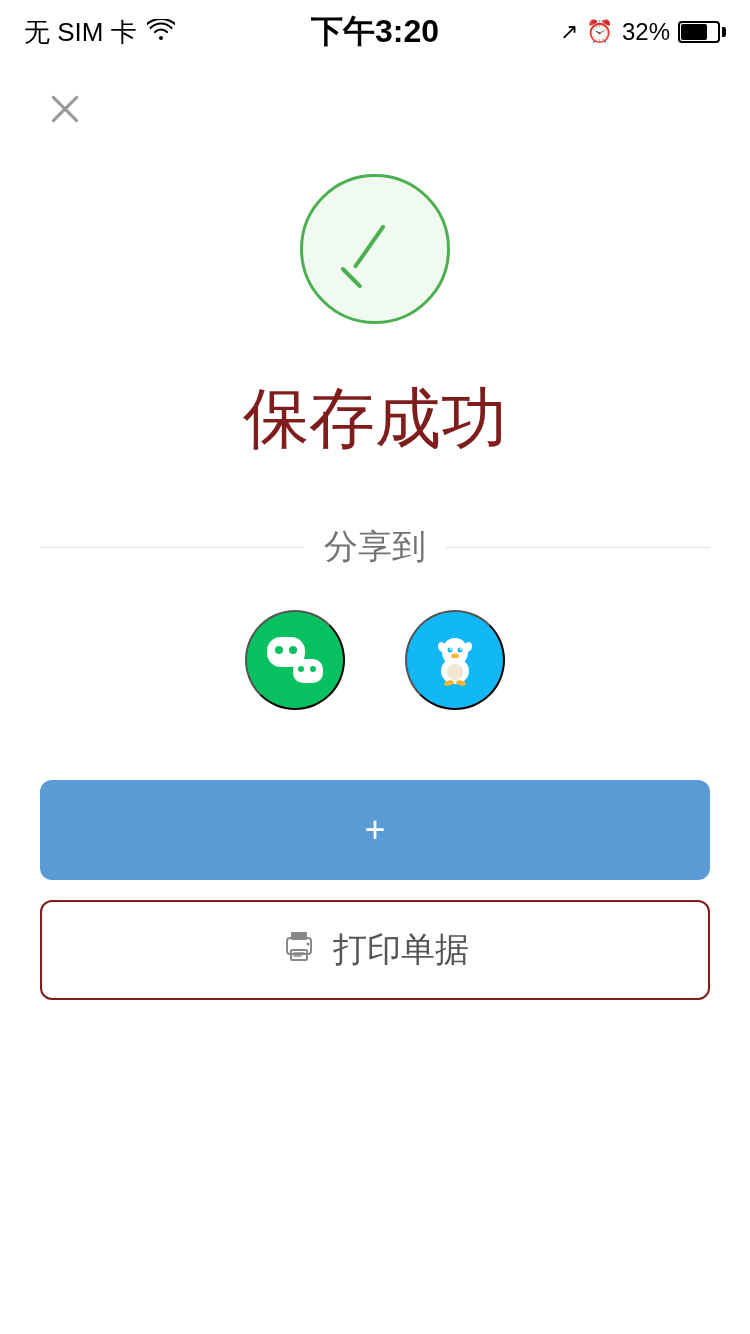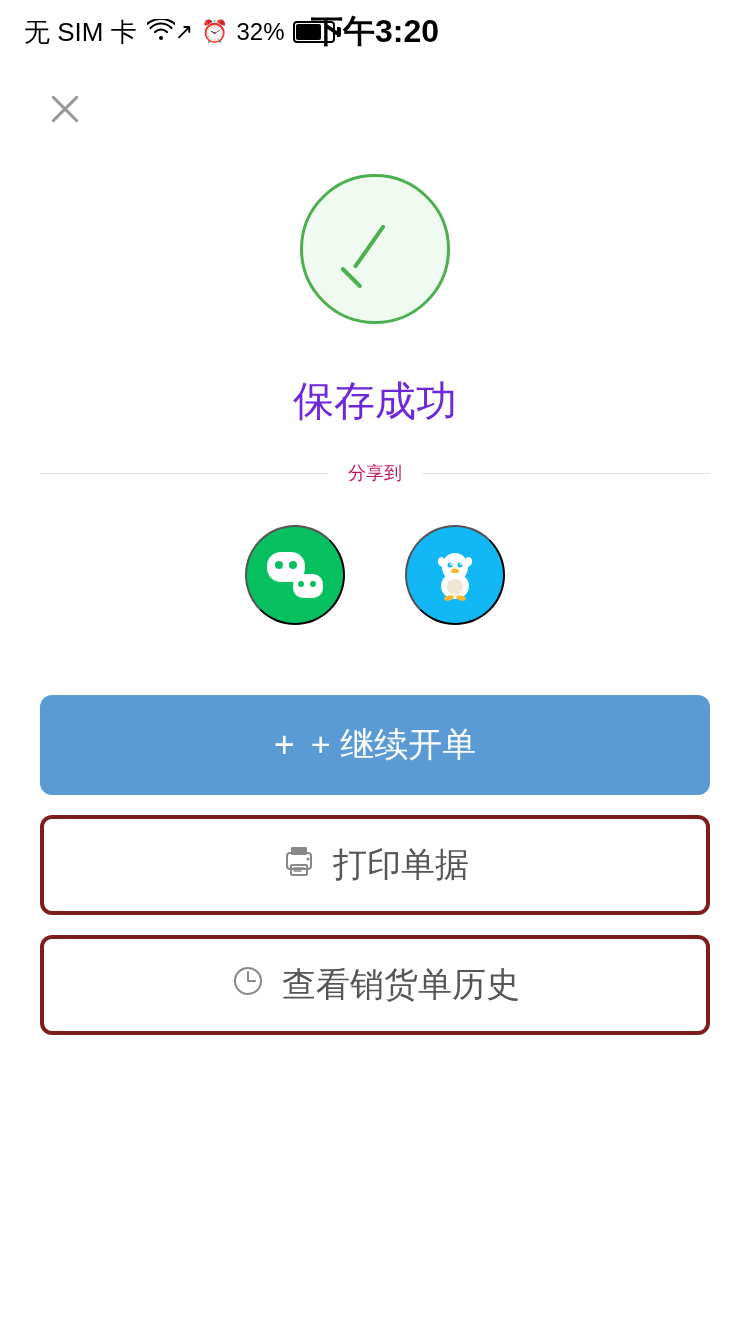--- a/index.html
+++ b/index.html
@@ -17,20 +17,21 @@
       position: relative;
       overflow-x: hidden;
     }
 
     
     .status-bar {
       width: 100%;
       height: 64px;
       display: flex;
       align-items: center;
+      justify-content: space-between;
       padding: 0 24px;
       background: #ffffff;
     }
 
     .status-left {
       display: flex;
       align-items: center;
       gap: 10px;
       font-size: 26px;
       color: #000;
@@ -173,44 +174,44 @@
       width: 52px;
       height: 4px;
       background: #4CAF50;
       border-radius: 2px;
       transform: rotate(-55deg);
       transform-origin: left bottom;
     }
 
     
     .success-title {
-      font-size: 41px;
+      font-size: 66px;
       font-weight: 500;
-      color: #6d28d9;
-      margin-bottom: 32px;
+      color: #7f1d1d;
+      margin-bottom: 60px;
     }
 
     
     .share-divider {
       width: 100%;
       display: flex;
       align-items: center;
       gap: 20px;
       margin-bottom: 40px;
     }
 
     .divider-line {
       flex: 1;
       height: 1px;
       background: #e0e0e0;
     }
 
     .divider-text {
-      font-size: 18px;
-      color: #be185d;
+      font-size: 34px;
+      color: #737373;
       white-space: nowrap;
     }
 
     
     .share-icons {
       display: flex;
       gap: 60px;
       margin-bottom: 70px;
     }
 
@@ -337,21 +338,21 @@
       align-items: center;
       justify-content: center;
       gap: 16px;
       font-family: inherit;
     }
 
     .btn-secondary {
       width: 100%;
       height: 100px;
       background: white;
-      border: 4px solid #7f1d1d;
+      border: 2px solid #7f1d1d;
       border-radius: 12px;
       font-size: 34px;
       color: #555;
       cursor: pointer;
       display: flex;
       align-items: center;
       justify-content: center;
       gap: 16px;
       font-family: inherit;
     }
@@ -436,41 +437,31 @@
           <ellipse cx="39" cy="13" rx="4" ry="5" fill="white" transform="rotate(20 39 13)"></ellipse>
         </svg>
       </div>
     </button>
   </div>
 
   <div class="action-buttons">
 
     <button class="btn-primary">
       <span style="font-size:36px;">+</span>
-      <span style="font-size:34px;">+ 继续开单</span>
     </button>
 
     <button class="btn-secondary">
       <span>
         <svg width="36" height="36" viewBox="0 0 36 36" fill="none">
           <rect x="6" y="10" width="24" height="16" rx="3" stroke="#888" stroke-width="2" fill="none"></rect>
           <rect x="10" y="4" width="16" height="8" rx="1" fill="#888"></rect>
           <rect x="10" y="22" width="16" height="10" rx="1" fill="none" stroke="#888" stroke-width="2"></rect>
           <line x1="13" y1="25" x2="23" y2="25" stroke="#888" stroke-width="1.5" stroke-linecap="round"></line>
           <line x1="13" y1="28" x2="20" y2="28" stroke="#888" stroke-width="1.5" stroke-linecap="round"></line>
           <circle cx="27" cy="16" r="1.5" fill="#888"></circle>
         </svg>
       </span>
       <span>打印单据</span>
     </button>
 
-    <button class="btn-secondary">
-      <span>
-        <svg width="36" height="36" viewBox="0 0 36 36" fill="none">
-          <circle cx="18" cy="18" r="13" stroke="#888" stroke-width="2" fill="none"></circle>
-          <polyline points="18,9 18,18 25,18" stroke="#888" stroke-width="2" stroke-linecap="round" stroke-linejoin="round" fill="none"></polyline>
-        </svg>
-      </span>
-      <span>查看销货单历史</span>
-    </button>
 
   </div>
 </div>
 
 </body></html>

